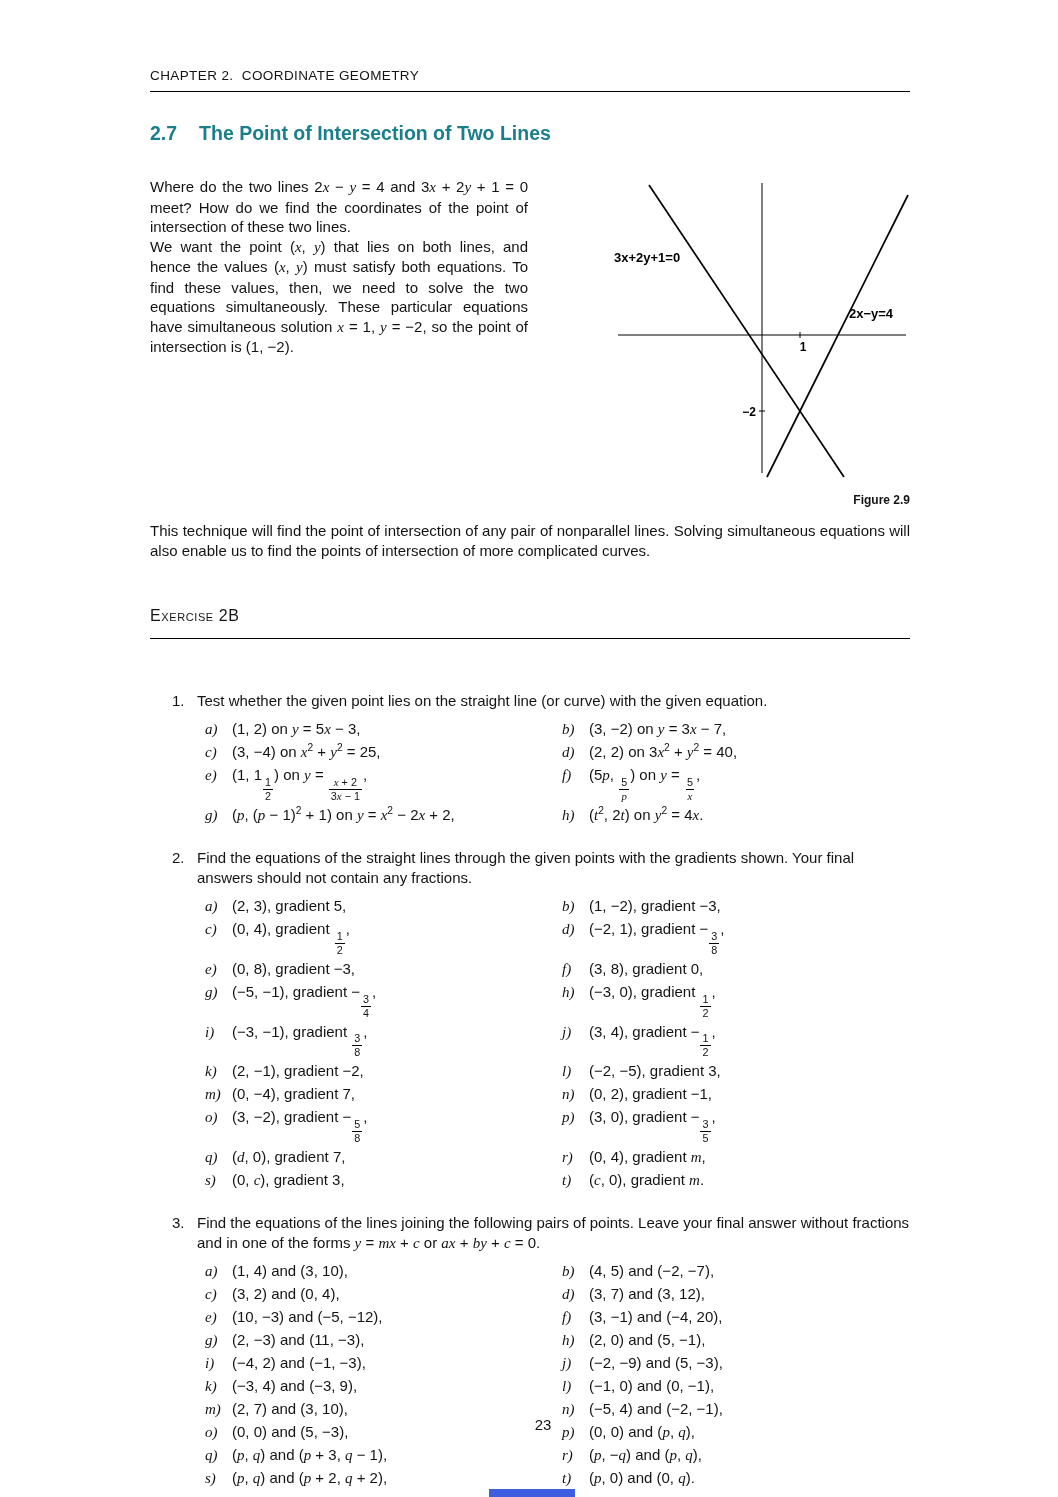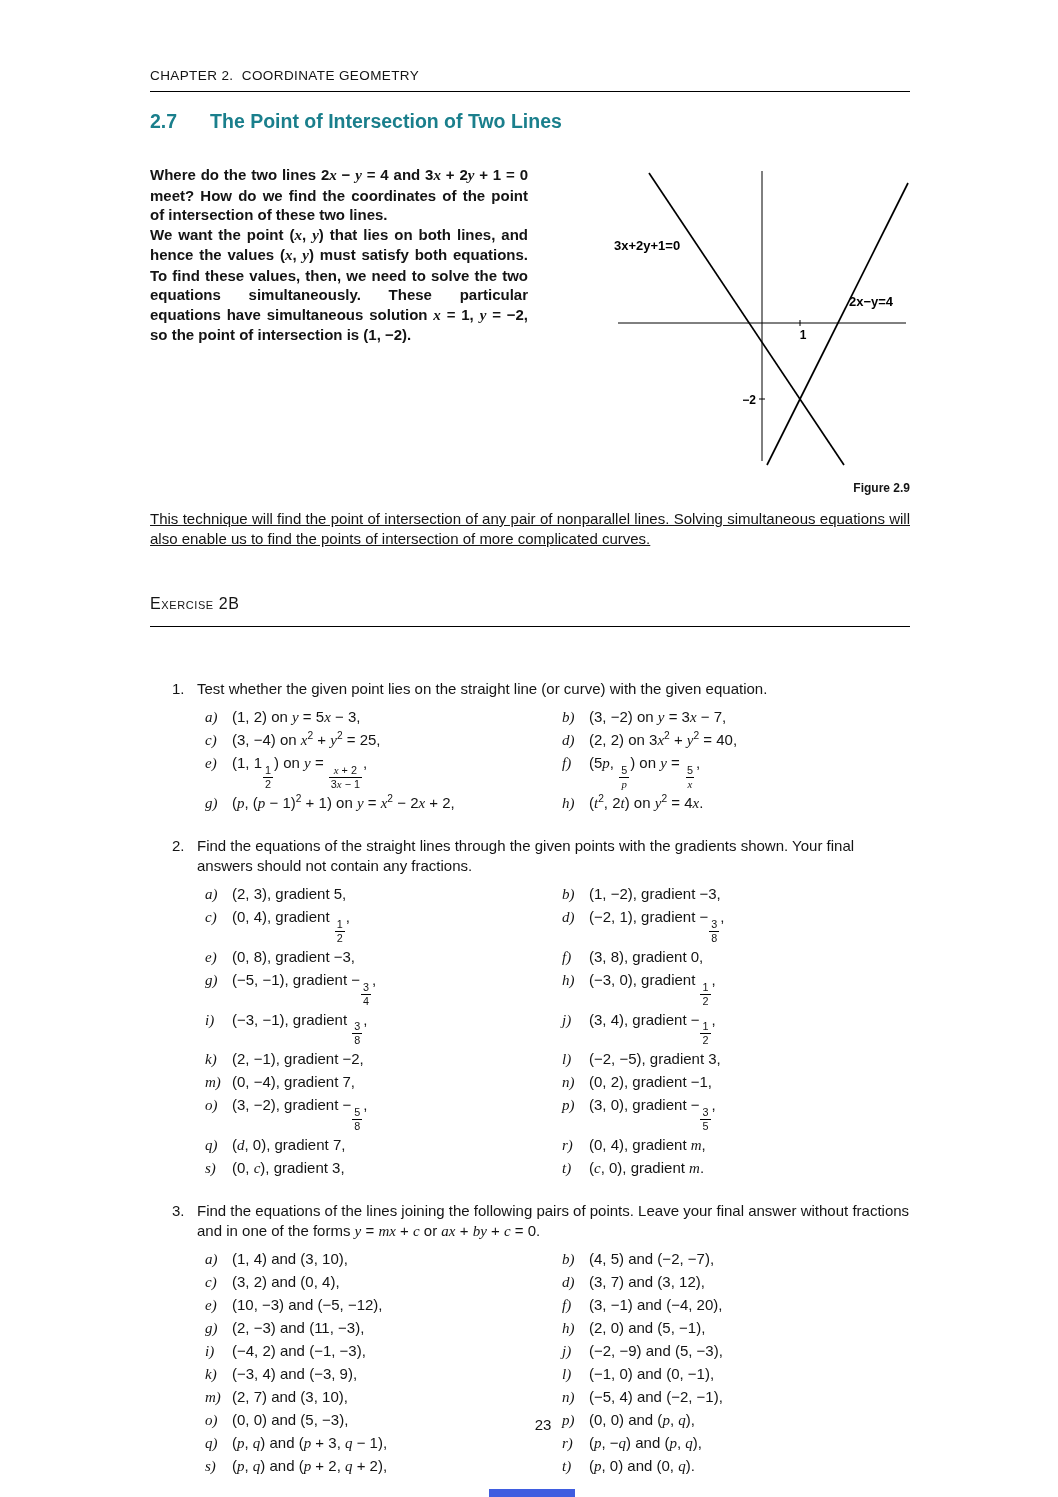--- a/index.html
+++ b/index.html
@@ -9,44 +9,44 @@
     font-family:"Liberation Sans",sans-serif;color:#141414;
   }
   .page{padding:68px 148px 0 150px;}
 
   .chapter-header{
     font-size:13.5px;letter-spacing:.4px;white-space:pre;
     padding-bottom:8px;border-bottom:1.6px solid #000;
   }
 
   .section-heading{
-    margin-top:18px;color:#1a7f8c;font-size:19.5px;font-weight:bold;
-    display:flex;gap:33px;align-items:center;
+    margin-top:30px;color:#1a7f8c;font-size:19.5px;font-weight:bold;
+    display:flex;gap:22px;align-items:center;
   }
 
   i{font-family:"Liberation Serif",serif;font-style:italic;}
   sup{font-size:.68em;line-height:0;vertical-align:super;}
   .frac{
     display:inline-flex;flex-direction:column;align-items:center;
     vertical-align:-0.55em;font-size:.72em;line-height:1.2;margin:0 1px;text-align:center;
   }
   .frac .fd{border-top:1px solid #000;padding:0 2px;}
   .frac .fn{padding:0 2px;}
 
   .intro{display:flex;margin-top:32px;}
-  .intro-text{width:378px;font-size:15px;line-height:19.5px;text-align:justify;font-weight:bold;}
+  .intro-text{width:378px;font-size:15px;line-height:19.5px;text-align:justify;}
   .figure-col{margin-left:auto;width:300px;}
   .graph{display:block;width:300px;height:310px;}
   .axis{stroke:#000;stroke-width:1;}
   .curve{stroke:#000;stroke-width:1.7;}
   .ticklab{font:bold 12px "Liberation Sans",sans-serif;fill:#000;}
   .linelab{font:bold 13px "Liberation Sans",sans-serif;fill:#000;}
   .fig-caption{font-weight:bold;font-size:12px;text-align:right;margin-top:6px;}
 
-  .technique{margin-top:14px;font-size:15px;line-height:20px;text-align:justify;text-decoration:underline;}
+  .technique{margin-top:14px;font-size:15px;line-height:20px;text-align:justify;}
 
   .exercise-title{margin-top:46px;font-variant:small-caps;font-weight:normal;font-size:16px;letter-spacing:.6px;}
   .exercise-rule{border-top:1.5px solid #000;margin-top:13px;}
 
   .problems{margin-top:52px;}
   .problem{margin-bottom:22px;}
   .problem-head{display:flex;padding-left:22px;font-size:15px;line-height:20px;}
   .p-num{flex:none;width:25px;}
   .p-text{flex:1;}
   .items{

